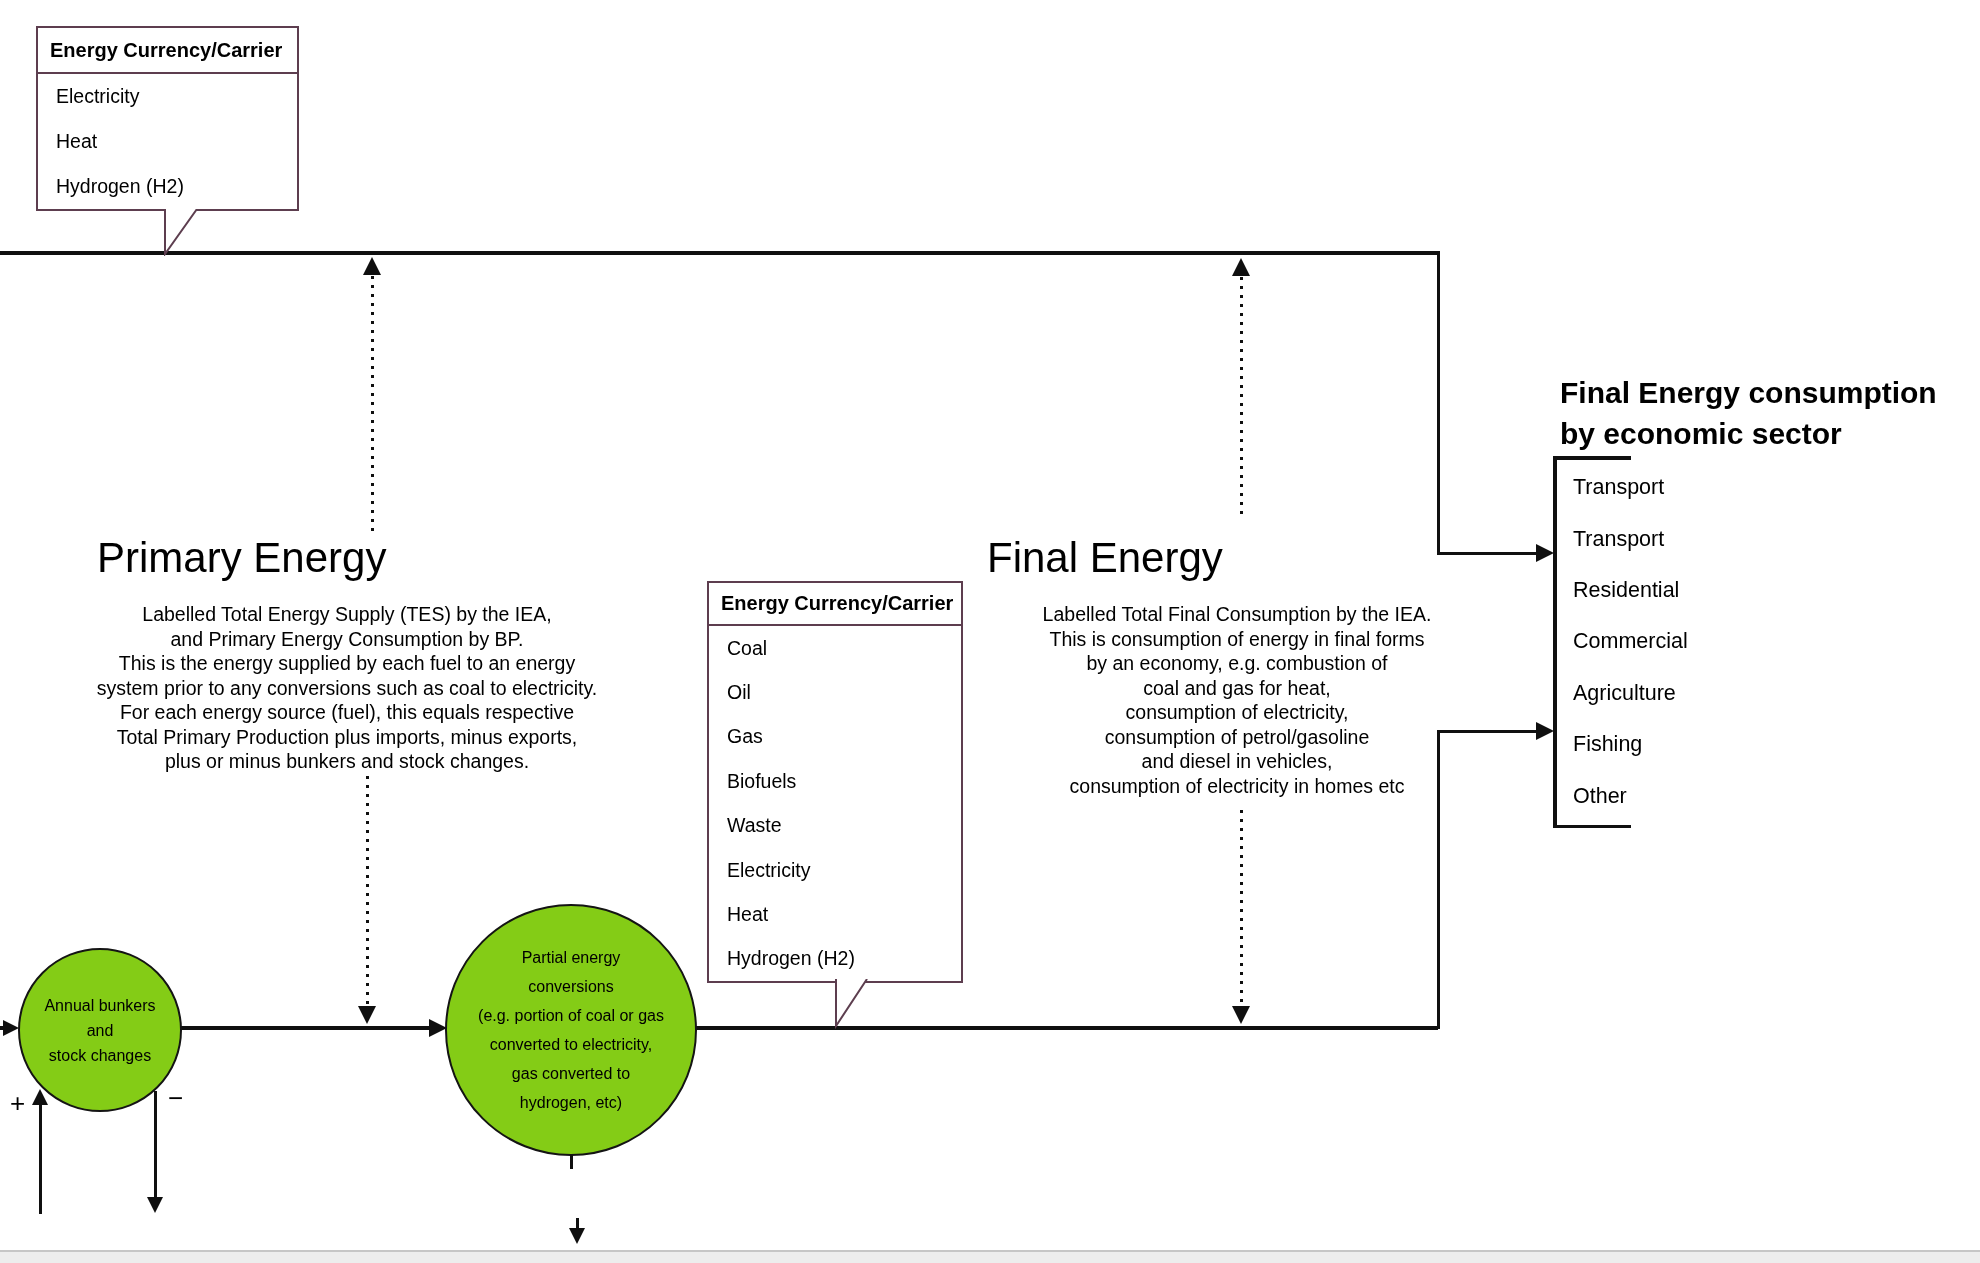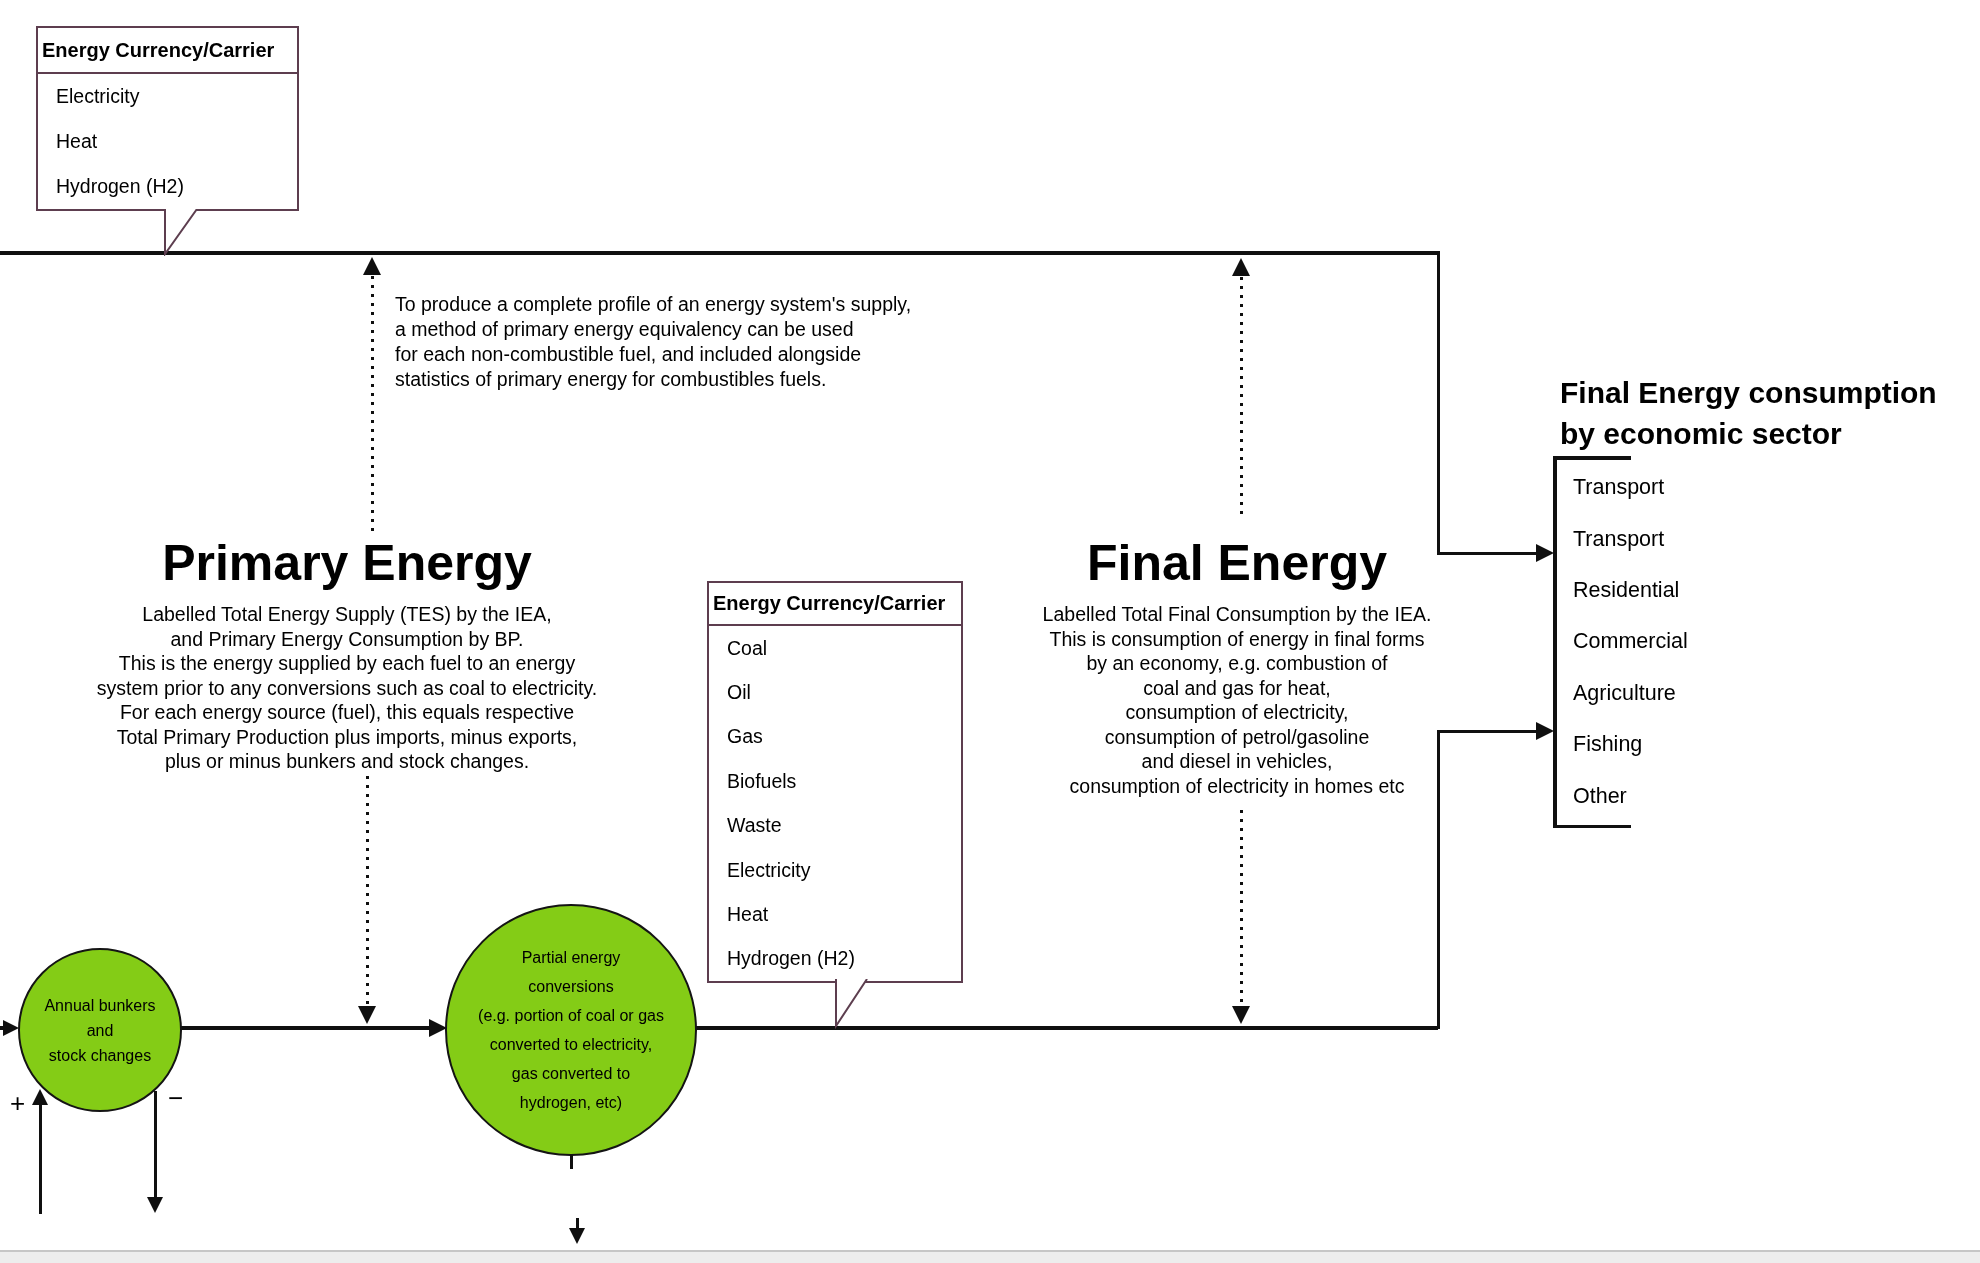--- a/index.html
+++ b/index.html
@@ -11,24 +11,24 @@
   .hline,.vline{position:absolute;background:#101010;}
   .dotv{position:absolute;width:3px;background-image:repeating-linear-gradient(to bottom,#0f0f0f 0 3px,transparent 3px 9px);}
   .tri{position:absolute;width:0;height:0;border-style:solid;border-color:transparent;}
   .tri.right{border-width:9px 0 9px 18px;border-left-color:#0f0f0f;}
   .tri.left{border-width:8.5px 16px 8.5px 0;border-right-color:#0f0f0f;}
   .tri.up{border-width:0 9px 18px 9px;border-bottom-color:#0f0f0f;}
   .tri.down{border-width:18px 9px 0 9px;border-top-color:#0f0f0f;}
   .tri.up.sm{border-width:0 8px 16px 8px;}
   .tri.down.sm{border-width:16px 8px 0 8px;}
   .callout{position:absolute;background:#fff;border:2px solid #5d3e4f;box-sizing:border-box;}
-  .callout .hd{display:flex;align-items:center;padding-left:4px;font-weight:bold;font-size:20px;border-bottom:2px solid #5d3e4f;box-sizing:border-box;}
+  .callout .hd{display:flex;align-items:center;padding-left:12px;font-weight:bold;font-size:20px;border-bottom:2px solid #5d3e4f;box-sizing:border-box;}
   .callout .items{display:flex;flex-direction:column;justify-content:space-around;box-sizing:border-box;padding-left:18px;font-size:19.5px;}
   .pre{white-space:pre-line;}
-  .bigtitle{position:absolute;font-size:50px;font-weight:bold;text-align:center;}
+  .bigtitle{position:absolute;font-size:42px;font-weight:normal;text-align:left;}
   .desc{position:absolute;font-size:19.5px;line-height:24.5px;text-align:center;}
   .circle{position:absolute;border:2.5px solid #141414;border-radius:50%;background:#84cc16;box-sizing:border-box;
           display:flex;align-items:center;justify-content:center;text-align:center;font-size:16px;}
   .sector-title{position:absolute;font-size:30px;font-weight:bold;line-height:41px;}
   .sector-list{position:absolute;display:flex;flex-direction:column;justify-content:space-around;font-size:21.5px;padding-left:17px;box-sizing:border-box;}
   .signs{position:absolute;font-size:26px;}
   .losses{position:absolute;font-size:20px;line-height:31px;text-align:center;}
   .note{position:absolute;font-size:19.5px;line-height:25px;text-align:left;}
   .window-edge{position:absolute;left:0;right:0;top:1250px;height:13px;background:#ededed;border-top:2px solid #c6c6c6;}
 </style>
@@ -71,24 +71,20 @@
       <div>Electricity</div>
       <div>Heat</div>
       <div>Hydrogen (H2)</div>
     </div>
   </div>
   <svg class="abs" style="left:164px;top:209px;" width="36" height="47">
     <polygon points="1,0 1,45 33,0" fill="#ffffff"></polygon>
     <path d="M1,0 L1,45 L33,0" fill="none" stroke="#5d3e4f" stroke-width="2"></path>
   </svg>
 
-  <div class="note pre" style="left:395px;top:292px;width:540px;">To produce a complete profile of an energy system's supply,
-a method of primary energy equivalency can be used
-for each non-combustible fuel, and included alongside
-statistics of primary energy for combustibles fuels.</div>
 
   <div class="bigtitle" style="left:97px;top:534px;width:500px;">Primary Energy</div>
   <div class="desc pre" style="left:82px;top:602px;width:530px;">Labelled Total Energy Supply (TES) by the IEA,
 and Primary Energy Consumption by BP.
 This is the energy supplied by each fuel to an energy
 system prior to any conversions such as coal to electricity.
 For each energy source (fuel), this equals respective
 Total Primary Production plus imports, minus exports,
 plus or minus bunkers and stock changes.</div>
 

